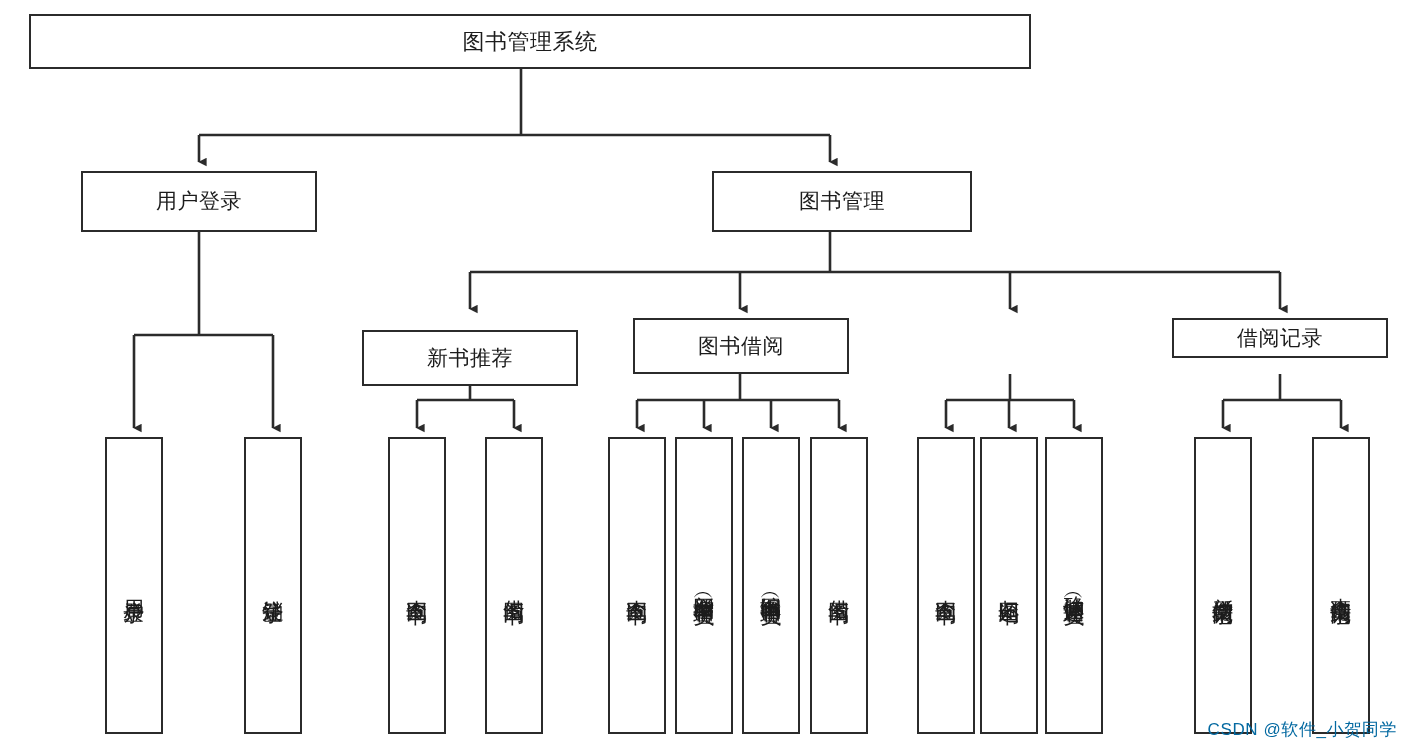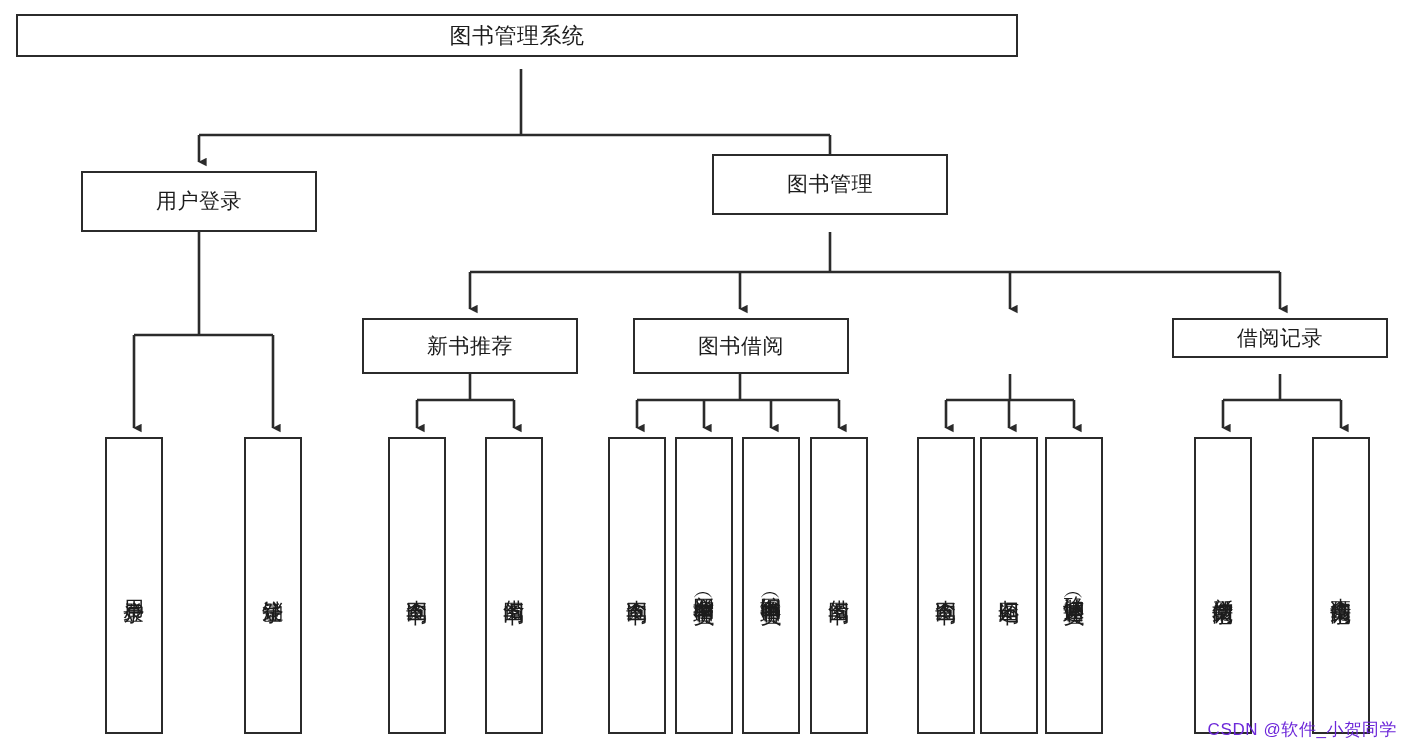--- a/index.html
+++ b/index.html
@@ -57,21 +57,21 @@
     max-height: 285px;
   }
   .node.root .node-label {
     font-size: 22px;
   }
   #watermark {
     position: absolute;
     right: 8px;
     bottom: 6px;
     font-size: 17px;
-    color: #6d28d9;
+    color: #0369a1;
     letter-spacing: 0.6px;
     z-index: 5;
     white-space: nowrap;
     pointer-events: none;
   }
 </style>
 </head>
 <body>
 
 <div id="diagram-root">
@@ -119,32 +119,32 @@
       <path d="M 1009,400 L 1009,428" marker-end="url(#arrowhead)"></path>
       <path d="M 1074,400 L 1074,428" marker-end="url(#arrowhead)"></path>
 
       <path d="M 1280,374 L 1280,400"></path>
       <path d="M 1223,400 L 1341,400"></path>
       <path d="M 1223,400 L 1223,428" marker-end="url(#arrowhead)"></path>
       <path d="M 1341,400 L 1341,428" marker-end="url(#arrowhead)"></path>
     </g>
   </svg>
 
-  <div class="node root" style="left:16px; top:14px; width:1002px; height:43px;">
+  <div class="node root" style="left:29px; top:14px; width:1002px; height:55px;">
     <span class="node-label">图书管理系统</span>
   </div>
 
   <div class="node" style="left:81px; top:171px; width:236px; height:61px;">
     <span class="node-label">用户登录</span>
   </div>
-  <div class="node" style="left:712px; top:154px; width:236px; height:61px;">
+  <div class="node" style="left:712px; top:171px; width:260px; height:61px;">
     <span class="node-label">图书管理</span>
   </div>
 
-  <div class="node" style="left:362px; top:318px; width:216px; height:56px;justify-content:center;">
+  <div class="node" style="left:362px; top:330px; width:216px; height:56px;justify-content:center;">
     <span class="node-label">新书推荐</span>
   </div>
   <div class="node" style="left:633px; top:318px; width:216px; height:56px;">
     <span class="node-label">图书借阅</span>
   </div>
   <div class="node" style="left:1172px; top:318px; width:216px; height:40px;">
     <span class="node-label">借阅记录</span>
   </div>
 
   <div class="node vertical" style="left:105px; top:437px; width:58px; height:297px;">

